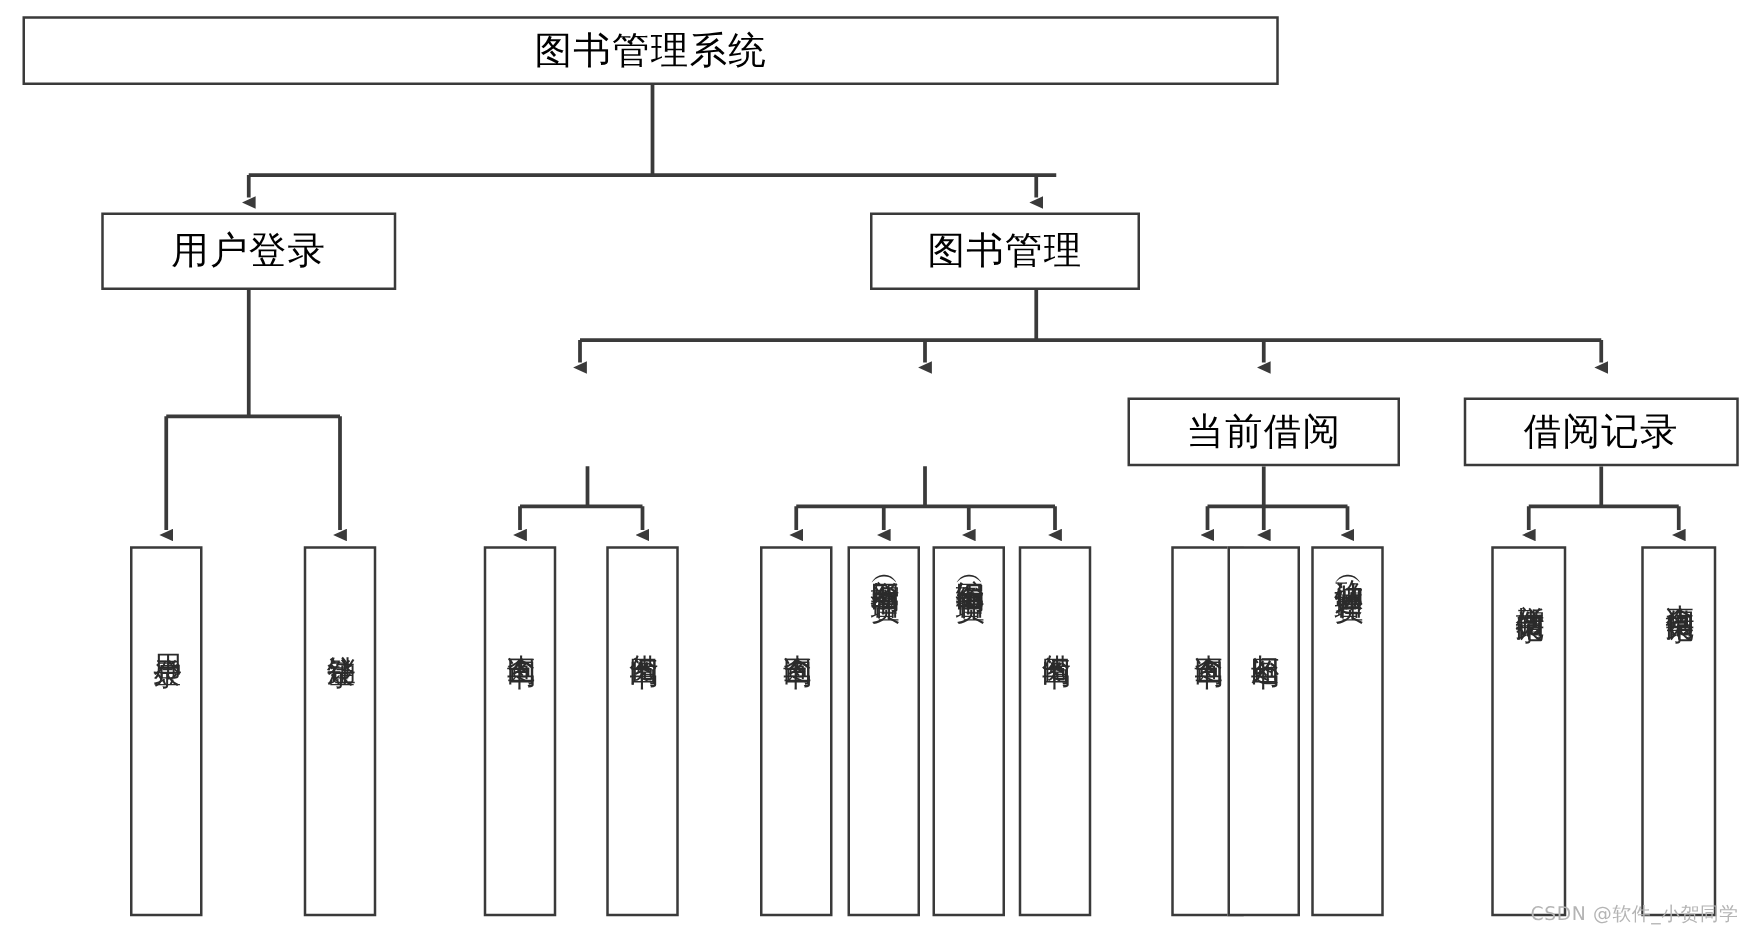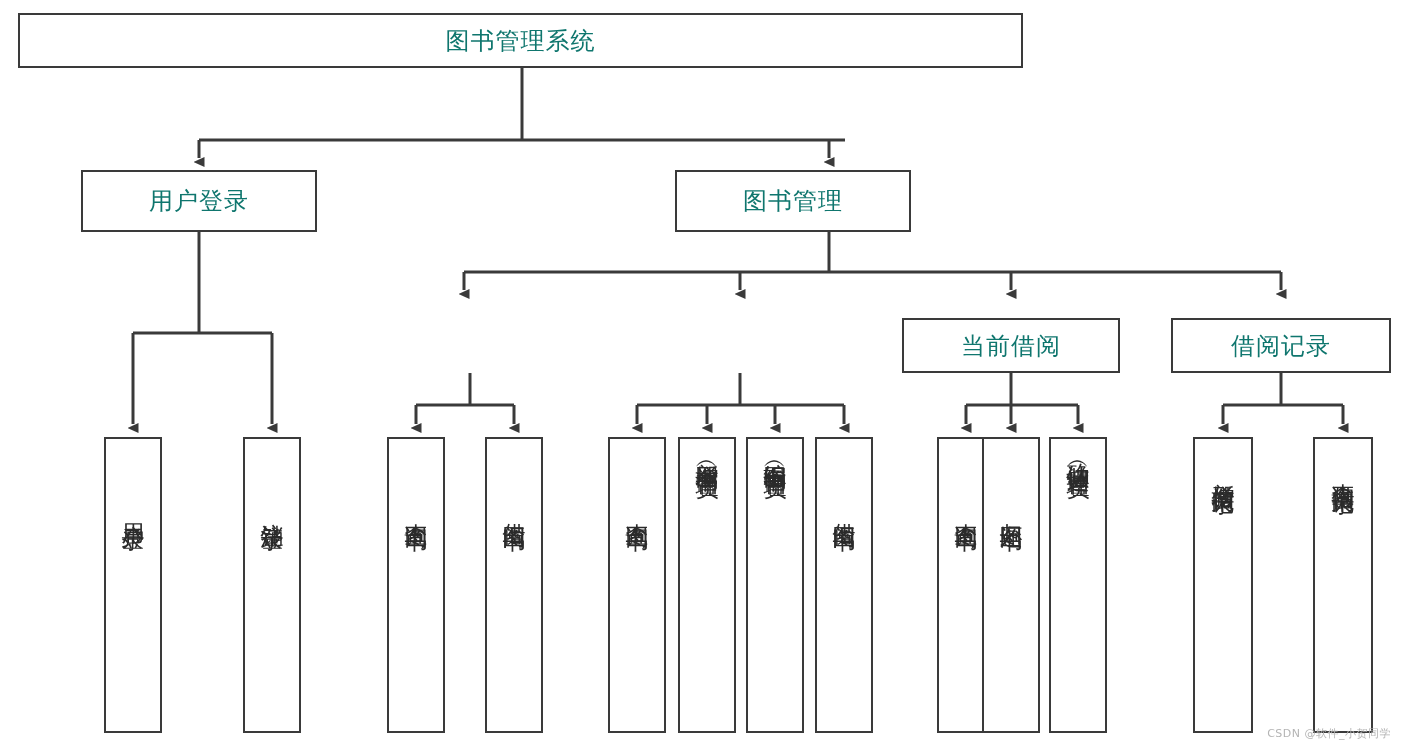--- a/index.html
+++ b/index.html
@@ -28,22 +28,22 @@
     position: absolute;
     box-sizing: border-box;
     background: #ffffff;
     border: 2px solid #3a3a3a;
     display: flex;
     align-items: center;
     justify-content: center;
     z-index: 3;
   }
   .node-h .label {
-    font-size: 24px;
-    color: #0f766e;
+    font-size: 30px;
+    color: #000000;
     letter-spacing: 1px;
     line-height: 1;
     white-space: nowrap;
   }
   .node-v {
     align-items: flex-start;
     justify-content: center;
     padding-top: 6px;
   }
   .node-v .label {
@@ -52,21 +52,21 @@
     font-size: 23px;
     color: #2b2b2b;
     line-height: 1.18;
     letter-spacing: 2px;
     white-space: nowrap;
   }
   #watermark {
     position: absolute;
     right: 14px;
     bottom: 6px;
-    font-size: 11px;
+    font-size: 15px;
     color: #b4b4b4;
     letter-spacing: 0.5px;
     z-index: 5;
     white-space: nowrap;
   }
 </style>
 </head>
 <body>
 
 <div id="diagram-root">
@@ -121,21 +121,21 @@
     </g>
   </svg>
 
   <div class="node node-h" style="left:18px; top:13px; width:1005px; height:55px;">
     <span class="label">图书管理系统</span>
   </div>
 
   <div class="node node-h" style="left:81px; top:170px; width:236px; height:62px;">
     <span class="label">用户登录</span>
   </div>
-  <div class="node node-h" style="left:675px; top:170px; width:236px; height:62px;">
+  <div class="node node-h" style="left:696px; top:170px; width:216px; height:62px;">
     <span class="label">图书管理</span>
   </div>
 
   <div class="node node-h" style="left:1171px; top:318px; width:220px; height:55px;">
     <span class="label">借阅记录</span>
   </div>
   <div class="node node-h" style="left:902px; top:318px; width:218px; height:55px;">
     <span class="label">当前借阅</span>
   </div>
 

